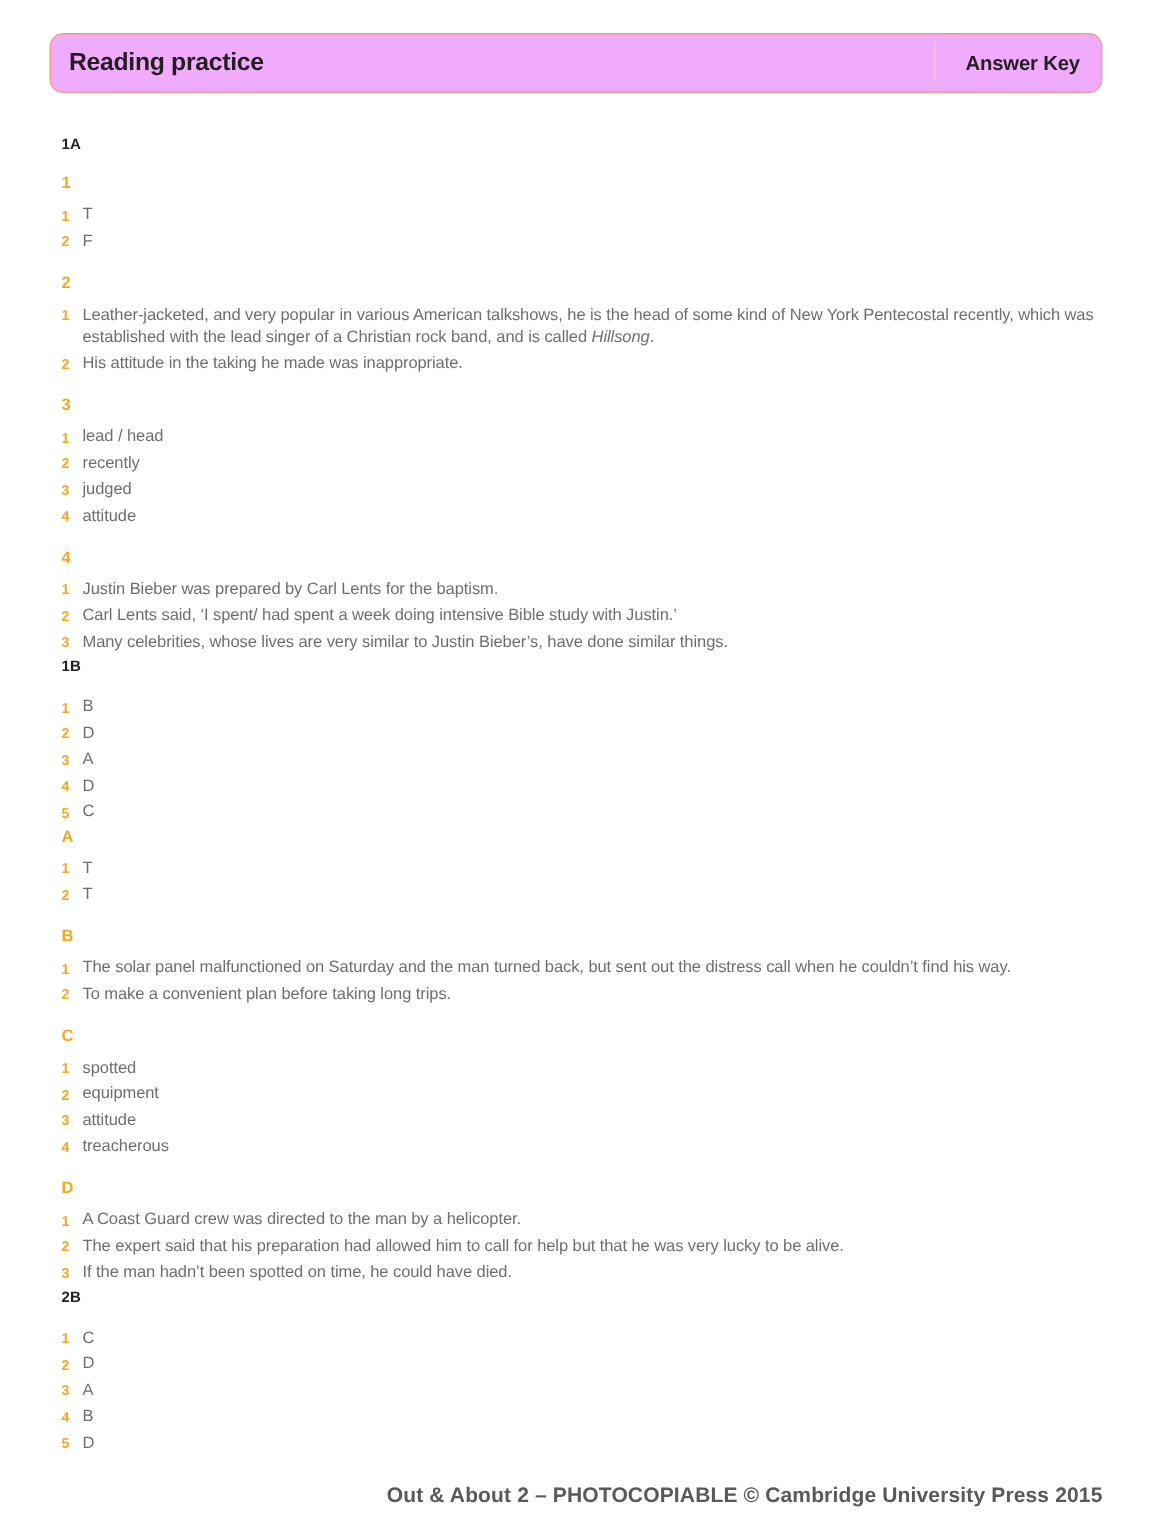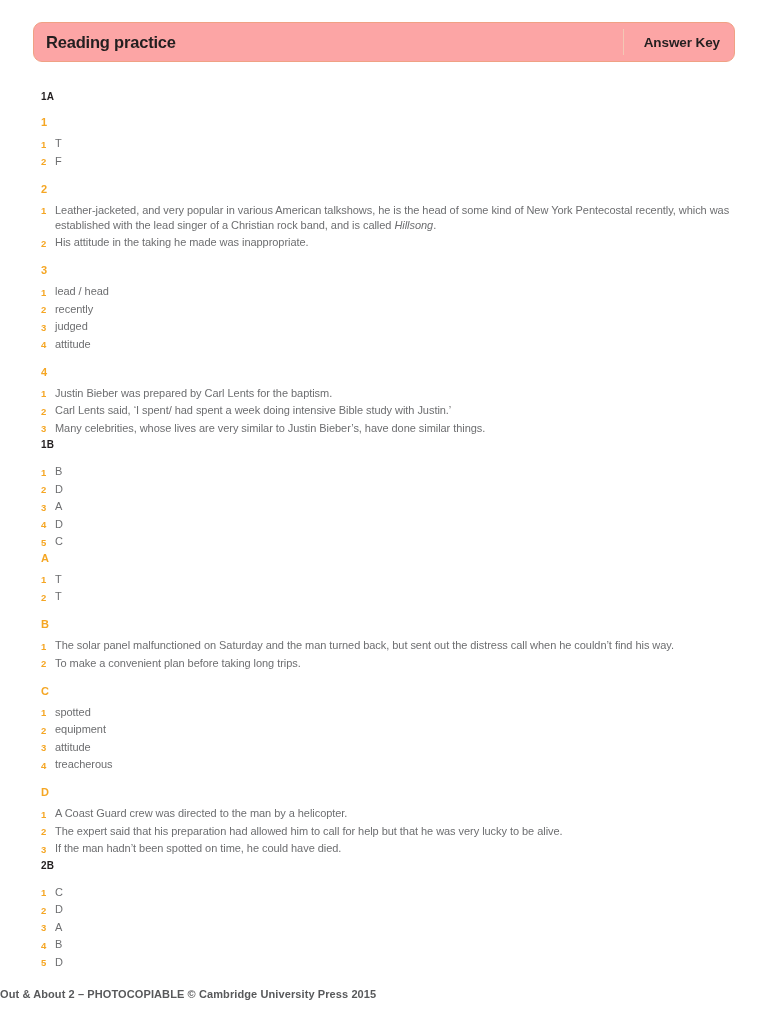--- a/index.html
+++ b/index.html
@@ -25,21 +25,21 @@
   
   .header-bar {
     position: absolute;
     left: 33px;
     top: 22px;
     width: 702px;
     height: 40px;
     box-sizing: border-box;
     border: 1.5px solid #f0a184;
     border-radius: 9px;
-    background: #fca5a5;
+    background: #f0abfc;
   }
   .header-title {
     position: absolute;
     left: 12px;
     top: 50%;
     transform: translateY(-50%);
     font-size: 16.5px;
     font-weight: bold;
     color: #231f20;
     letter-spacing: -0.2px;
@@ -126,21 +126,22 @@
     letter-spacing: -0.05px;
   }
   .item-text i { }
 
   
   .footer {
     position: absolute;
     left: 0;
     right: 33px;
     top: 988px;
-    font-size: 11px;
+    text-align: right;
+    font-size: 14px;
     font-weight: bold;
     color: #58595b;
     letter-spacing: 0.1px;
   }
 </style>
 </head>
 <body>
 
 <div class="page">
 

